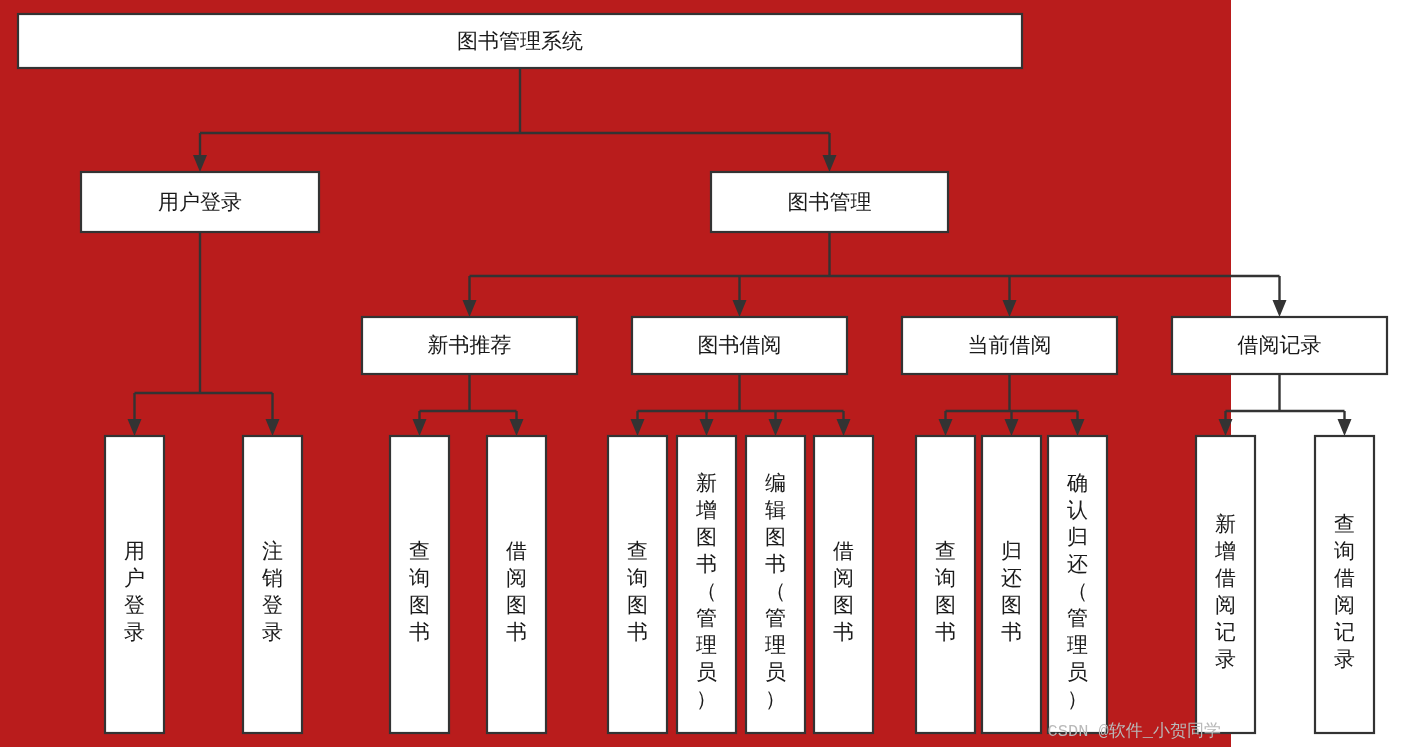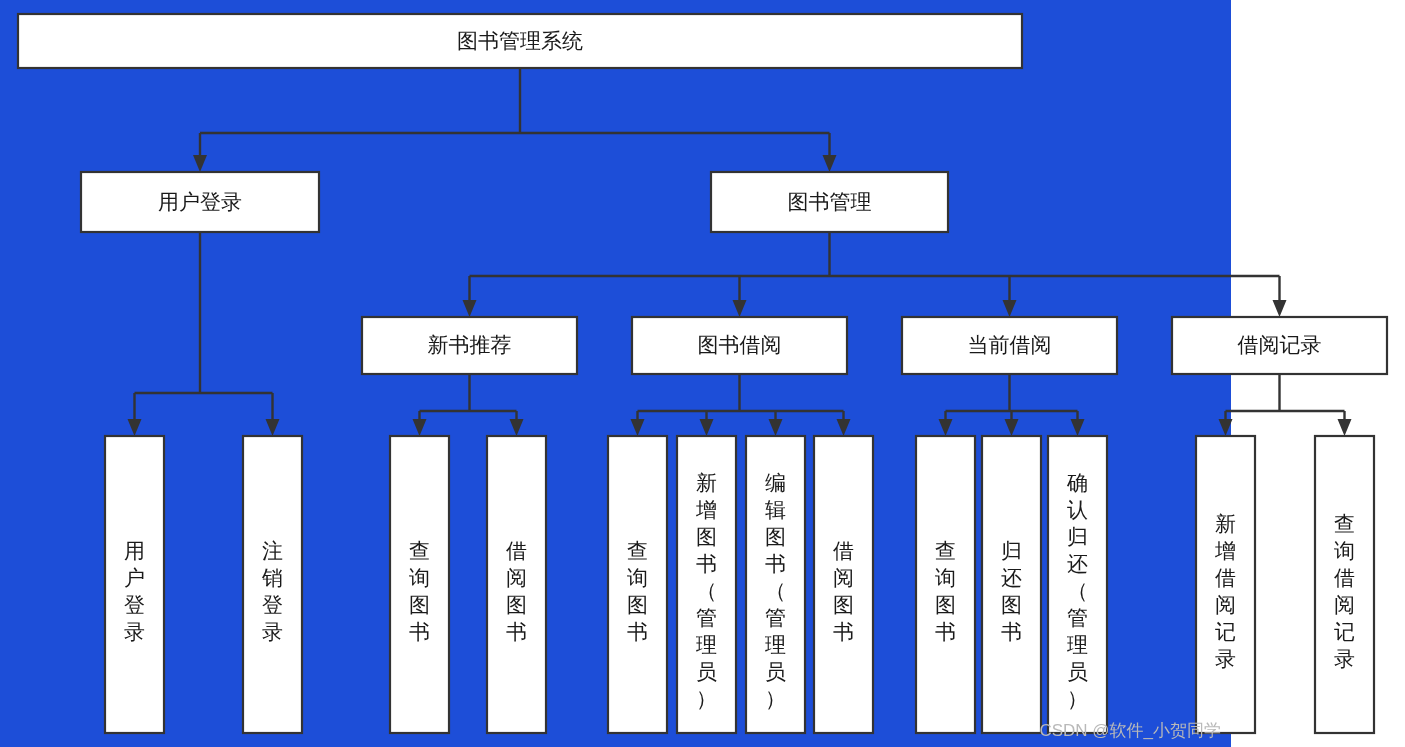--- a/index.html
+++ b/index.html
@@ -10,21 +10,21 @@
   body {
     width: 1405px;
     height: 747px;
     font-family: "Liberation Sans", "DejaVu Sans", sans-serif;
     overflow: hidden;
   }
   #diagram-root {
     position: relative;
     width: 1231px;
     height: 747px;
-    background: #1d4ed8;
+    background: #b91c1c;
   }
   svg#flow {
     position: absolute;
     top: 0;
     left: 0;
     width: 1405px;
     height: 747px;
     display: block;
   }
   .node-box {
@@ -46,21 +46,21 @@
     font-family: "Liberation Sans", "DejaVu Sans", sans-serif;
     font-size: 21px;
     fill: #1a1a1a;
     text-anchor: middle;
     dominant-baseline: middle;
   }
   .watermark {
     position: absolute;
     right: 10px;
     bottom: 5px;
-    font-family: Liberation Sans, sans-serif;
+    font-family: Liberation Mono, monospace;
     font-size: 17px;
     color: #b9b9b9;
     white-space: nowrap;
     user-select: none;
   }
 </style>
 </head>
 <body>
 
 <div id="diagram-root">

